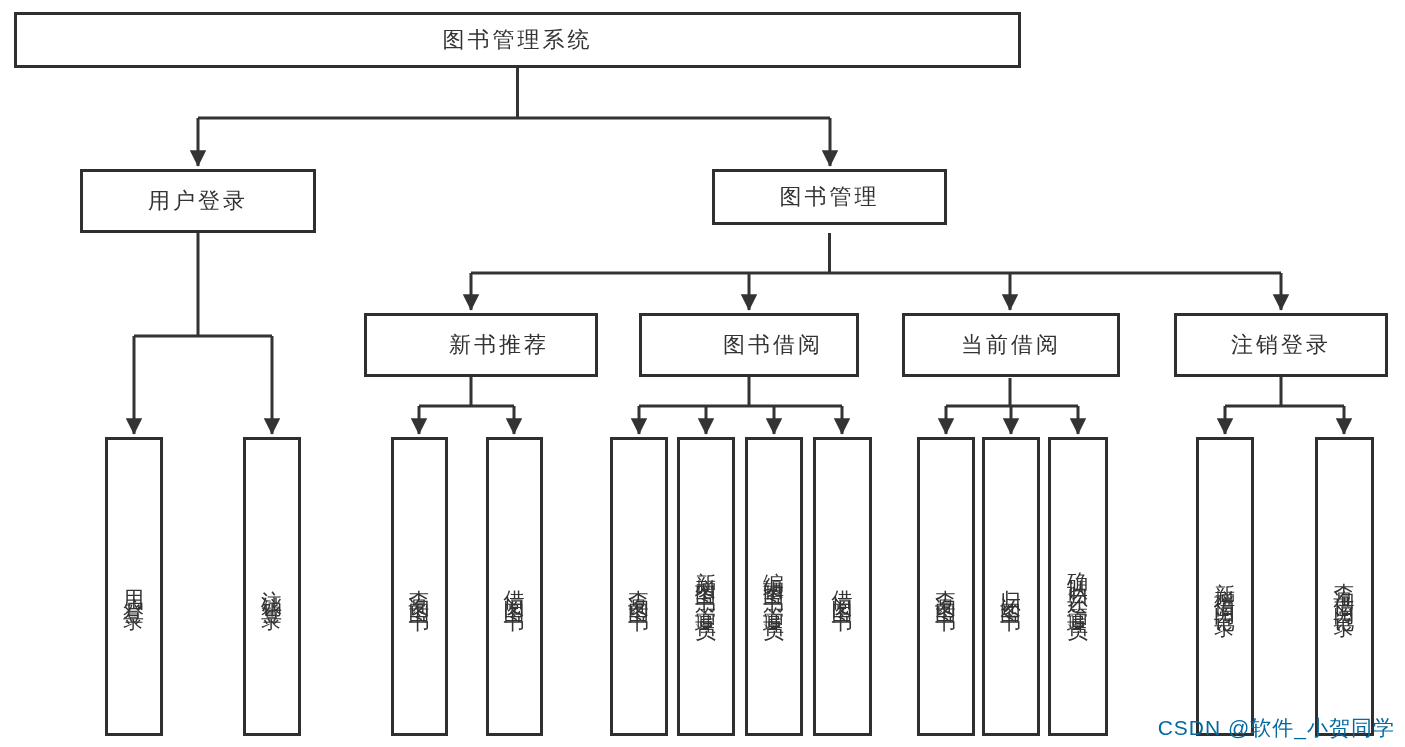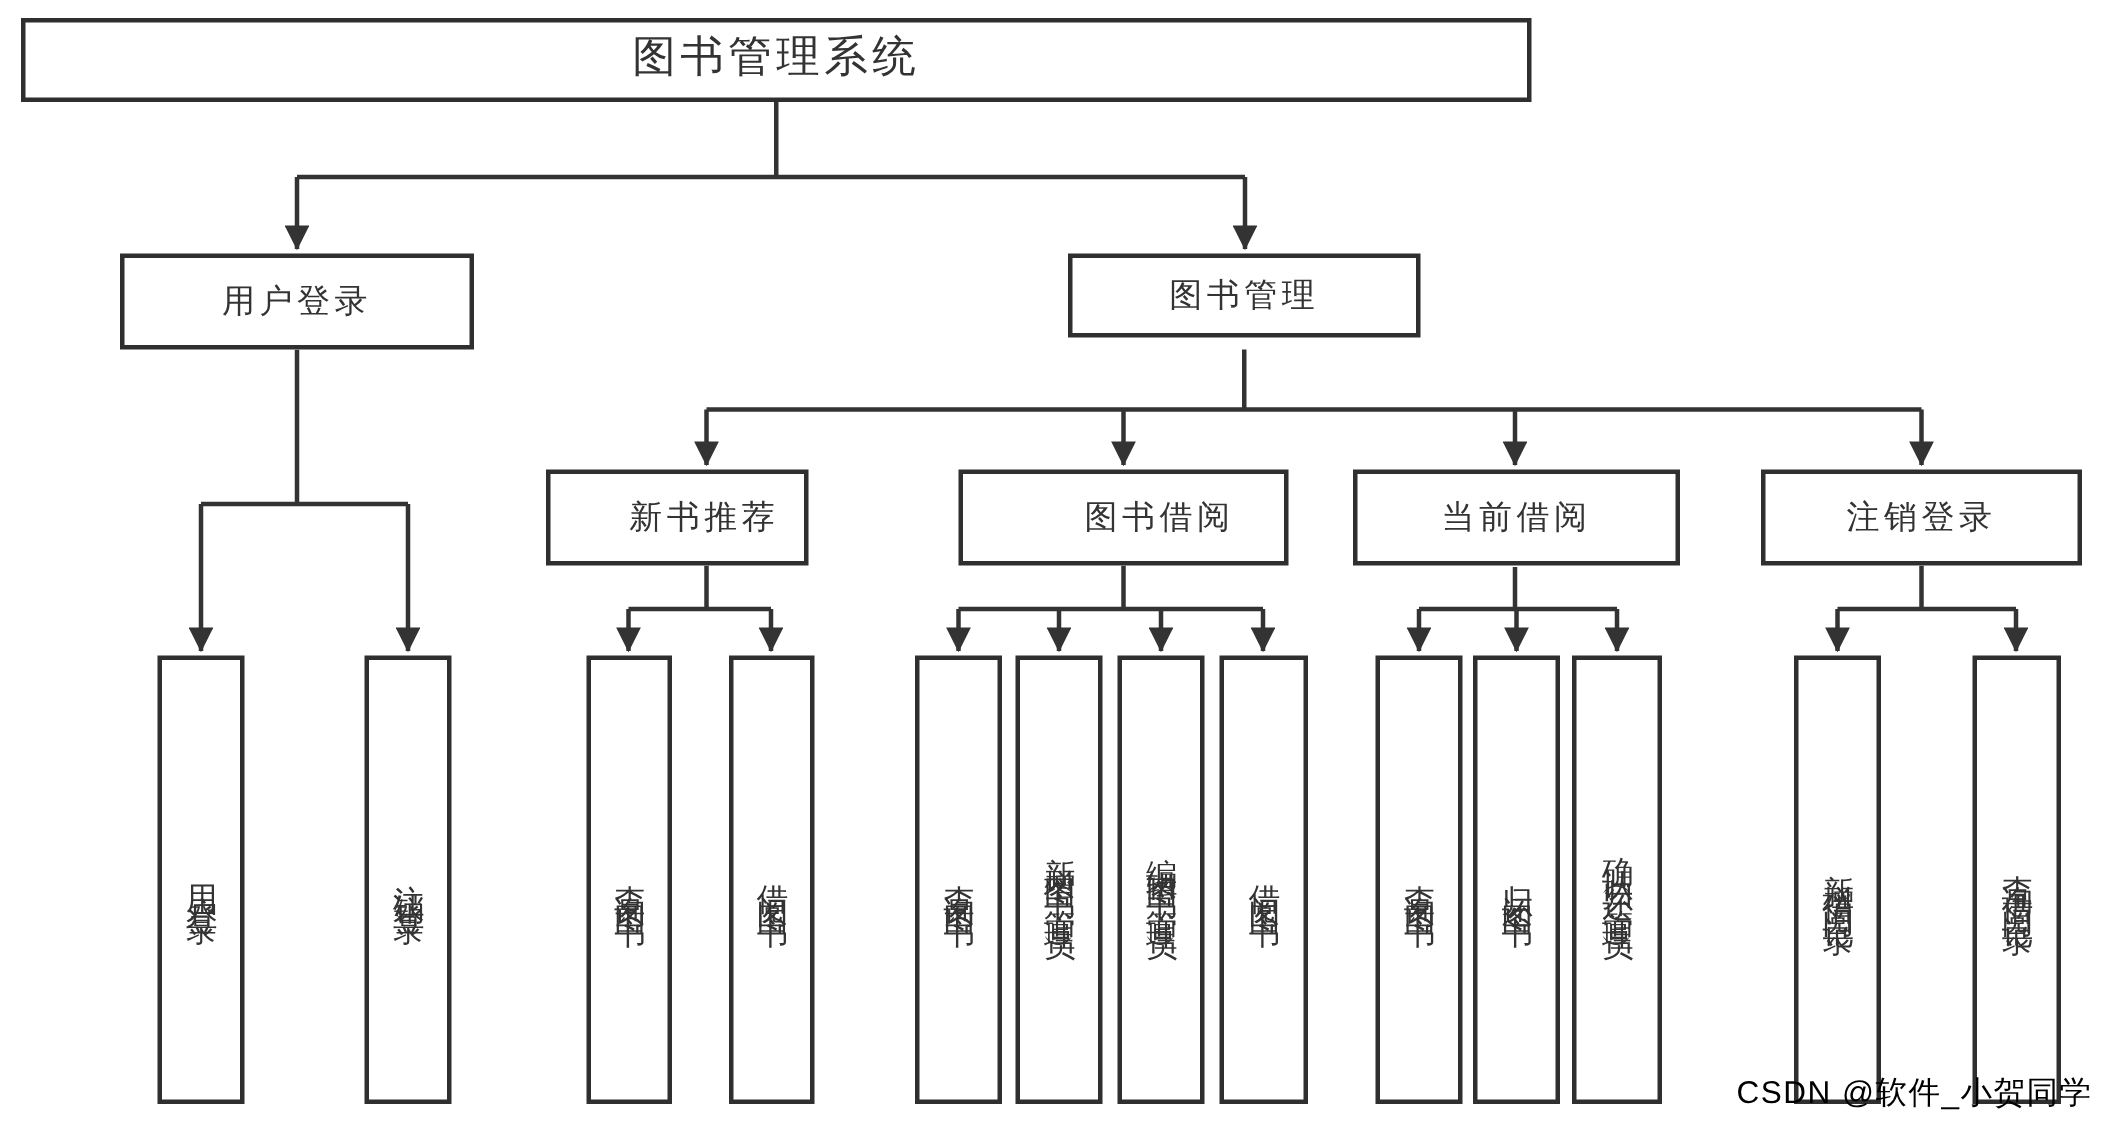--- a/index.html
+++ b/index.html
@@ -28,25 +28,25 @@
     background: #ffffff;
     color: #333333;
     display: flex;
     align-items: center;
     justify-content: center;
     text-align: center;
     letter-spacing: 3px;
     font-size: 22px;
     line-height: 1.1;
   }
-  .n-root   { left: 14px;   top: 12px;  width: 1007px; height: 56px; font-size: 29px; font-family: Liberation Mono, monospace; }
+  .n-root   { left: 14px;   top: 12px;  width: 1007px; height: 56px; font-size: 22px; }
   .n-login  { left: 80px;   top: 169px; width: 236px;  height: 64px; }
   .n-mgmt   { left: 712px;  top: 169px; width: 235px;  height: 56px; }
   .n-l3     { top: 313px; height: 64px; }
-  .n-l3-0   { left: 364px;  width: 175px; padding-left: 36px; }
+  .n-l3-0   { left: 364px;  width: 234px; padding-left: 36px; }
   .n-l3-1   { left: 639px;  width: 220px; padding-left: 48px; }
   .n-l3-2   { left: 902px;  width: 218px; }
   .n-l3-3   { left: 1174px; width: 214px; }
   .leaf {
     top: 437px;
     height: 299px;
     width: 58px;
     writing-mode: vertical-rl;
     letter-spacing: 7px;
     font-size: 21px;
@@ -64,21 +64,21 @@
   .lf-8  { left: 917px; }
   .lf-9  { left: 982px; }
   .lf-10 { left: 1048px; width: 60px; }
   .lf-11 { left: 1196px; }
   .lf-12 { left: 1315px; width: 59px; }
   .watermark {
     position: absolute;
     right: 10px;
     top: 714px;
     font-size: 21px;
-    color: #000000;
+    color: #0369a1;
     letter-spacing: 1px;
     white-space: nowrap;
     text-align: right;
   }
 </style>
 </head>
 <body>
 
 <div class="stage">
 

